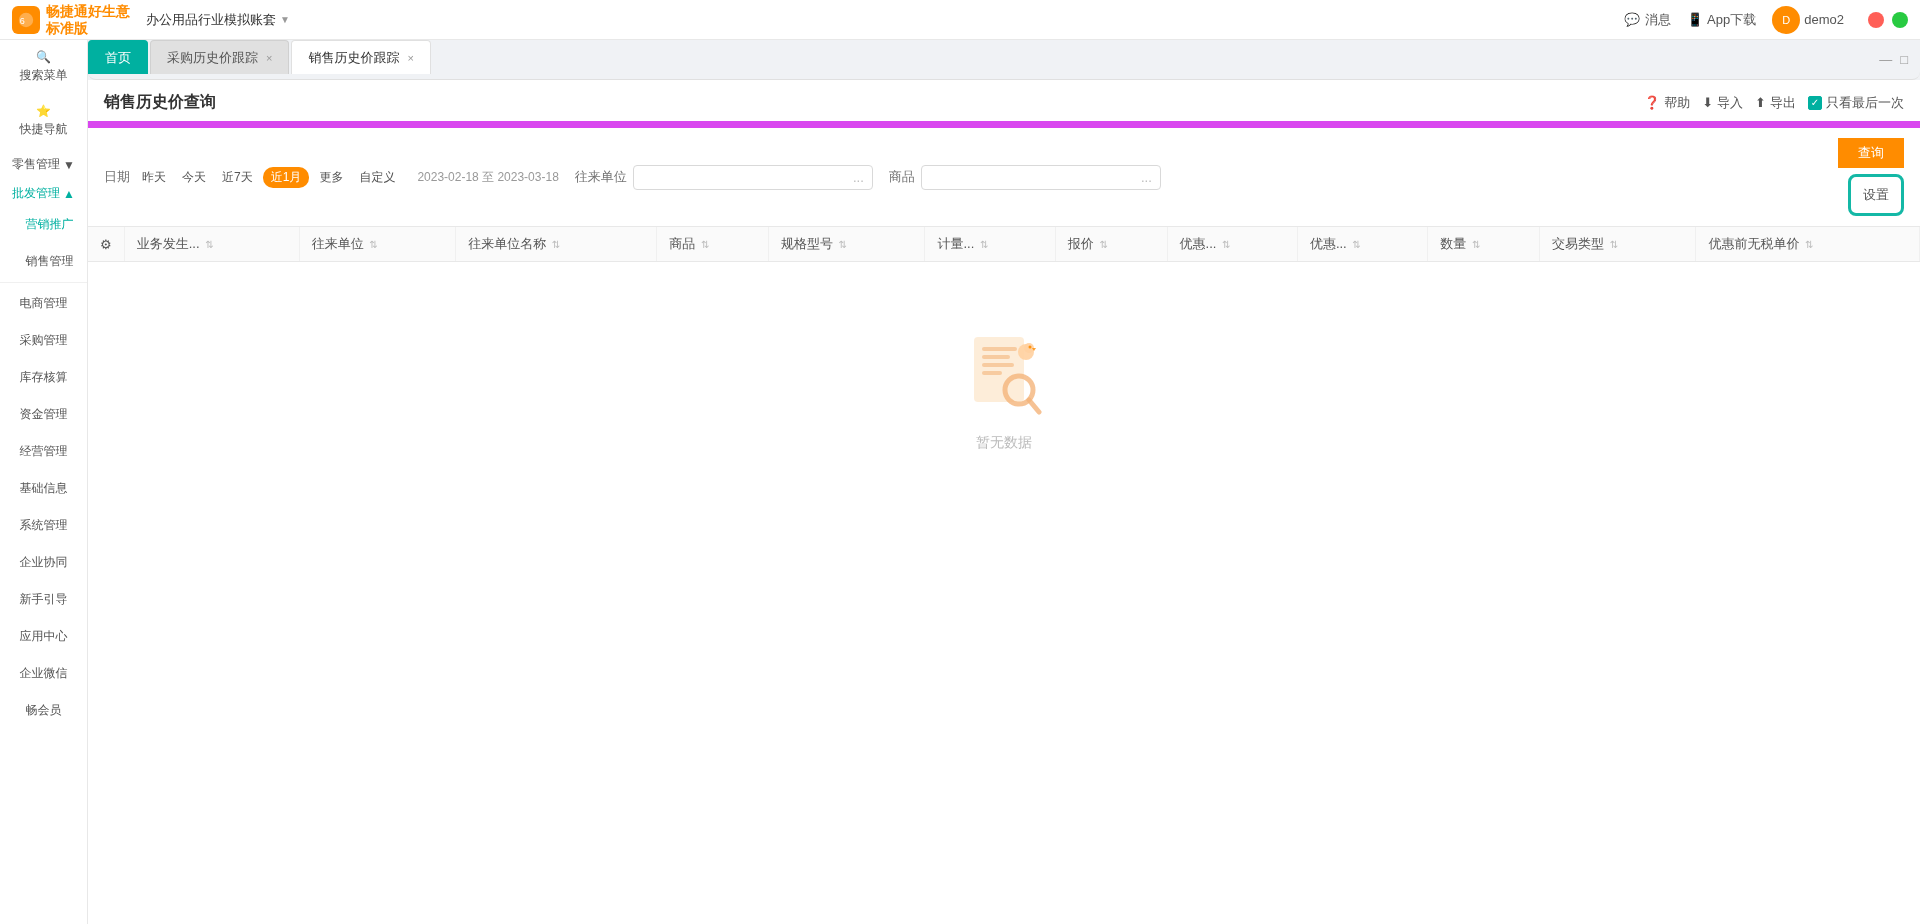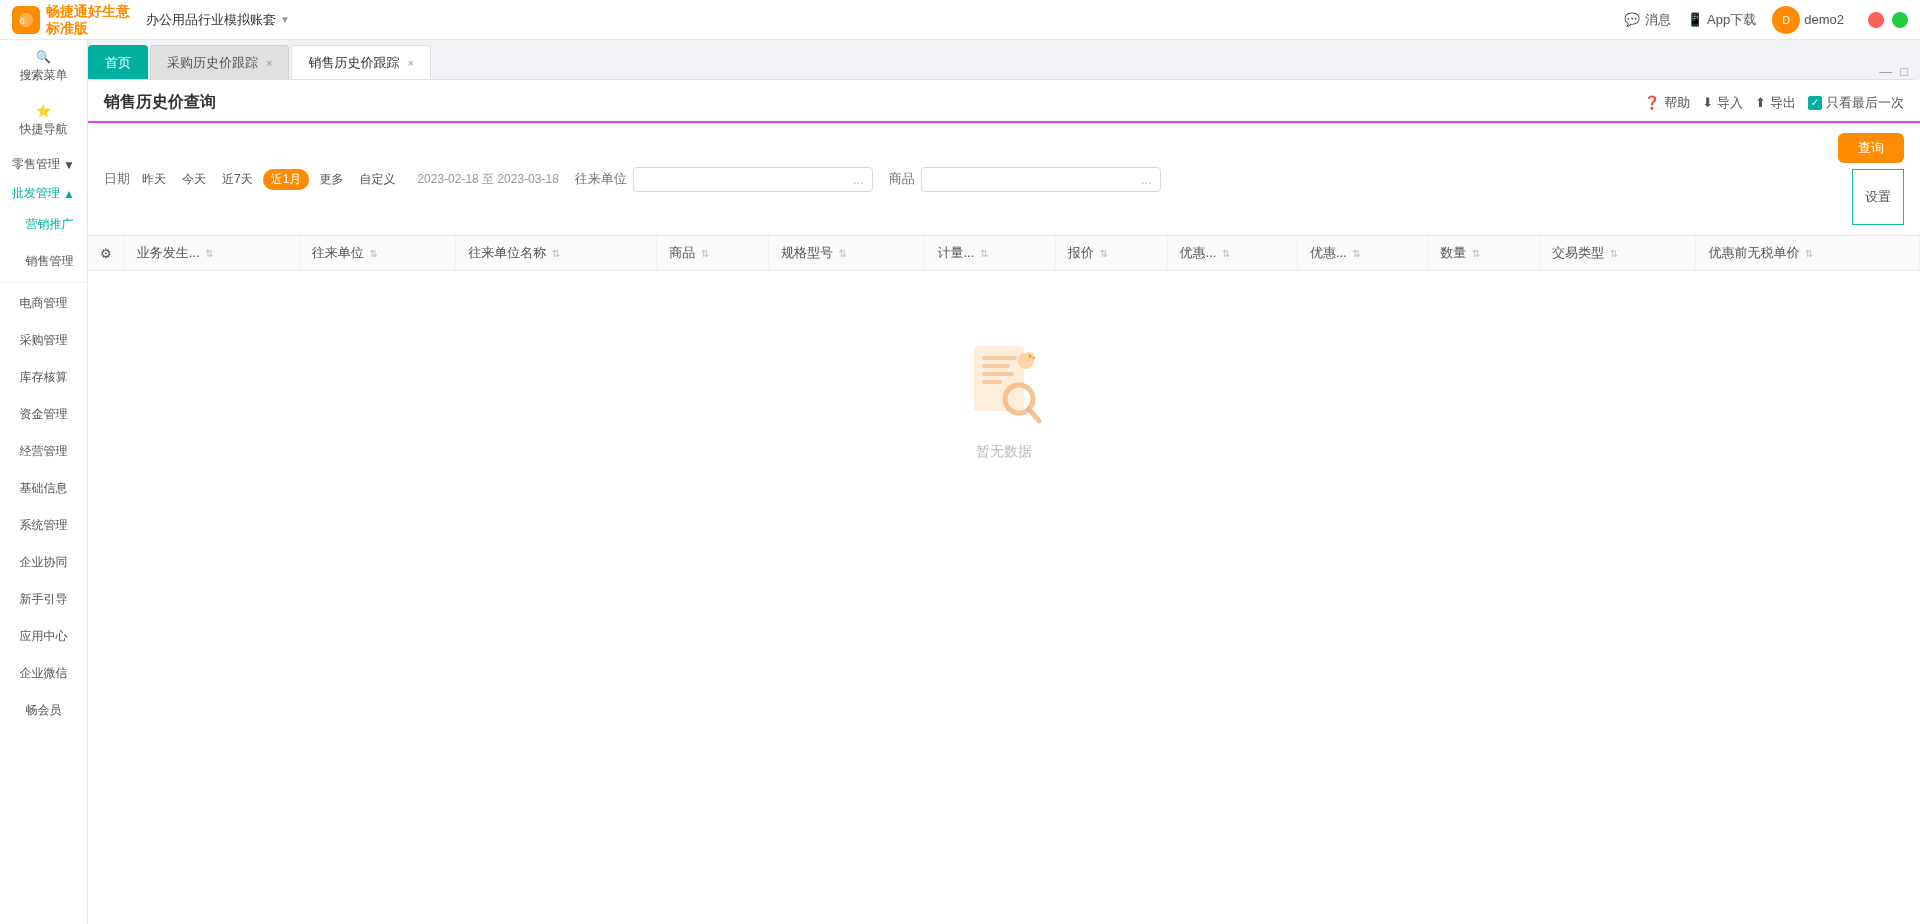--- a/index.html
+++ b/index.html
@@ -22,51 +22,51 @@
 
     
     .sidebar { width: 88px; background: #fff; border-right: 1px solid #e8e8e8; display: flex; flex-direction: column; overflow-y: auto; flex-shrink: 0; }
     .sidebar-item { padding: 10px 4px; text-align: center; cursor: pointer; color: #555; font-size: 12px; border-bottom: none; display: flex; flex-direction: column; align-items: center; gap: 3px; }
     .sidebar-item.active { color: #00b0a0; }
     .sidebar-divider { height: 1px; background: #f0f0f0; margin: 2px 0; }
     .sidebar-group-header { padding: 8px 4px 4px; text-align: left; color: #555; font-size: 12px; display: flex; align-items: center; justify-content: center; gap: 3px; cursor: pointer; }
     .sidebar-group-header.expanded { color: #00b0a0; }
 
     
-    .tab-bar { height: 40px; background: #f0f2f5; display: flex; align-items: flex-end; padding: 0 0 0 0; flex-shrink: 0; border-bottom: 1px solid #e0e0e0; border-radius: 8px; }
+    .tab-bar { height: 40px; background: #f0f2f5; display: flex; padding: 0 0 0 0; flex-shrink: 0; border-bottom: 1px solid #e0e0e0; border-radius: 8px; }
     .tab-item { height: 34px; padding: 0 16px; display: flex; align-items: center; gap: 6px; cursor: pointer; font-size: 13px; color: #555; background: #e0e0e0; border-radius: 4px 4px 0 0; margin-right: 2px; border: 1px solid #d0d0d0; border-bottom: none; }
     .tab-item.active { background: #fff; color: #333; font-weight: 500; border-color: #e0e0e0; }
     .tab-item.home { background: #00b0a0; color: #fff; border-color: #00b0a0; }
     .tab-close { font-size: 11px; color: #999; cursor: pointer; margin-left: 2px; }
 
     
     .page-container { background: #fff; flex: 1; display: flex; flex-direction: column; }
 
     
-    .page-header { padding: 12px 16px 8px; display: flex; align-items: center; justify-content: space-between; border-bottom: 2px solid #d946ef; }
+    .page-header { padding: 12px 16px 8px; display: flex; align-items: center; justify-content: space-between; border-bottom: 7px solid #d946ef; }
     .page-title { font-size: 16px; font-weight: 600; color: #333; }
     .page-actions { display: flex; align-items: center; gap: 12px; font-size: 13px; color: #555; }
     .page-actions .action-btn { display: flex; align-items: center; gap: 4px; cursor: pointer; color: #555; }
     .checkbox-label { display: flex; align-items: center; gap: 4px; cursor: pointer; font-size: 13px; color: #555; }
     .checkbox-checked { width: 14px; height: 14px; background: #00b0a0; border: 1px solid #00b0a0; border-radius: 2px; display: flex; align-items: center; justify-content: center; }
     .checkbox-checked::after { content: '✓'; color: #fff; font-size: 10px; }
 
     
     .filter-area { padding: 10px 16px; display: flex; align-items: center; gap: 16px; flex-wrap: wrap; }
     .filter-group { display: flex; align-items: center; gap: 6px; }
     .filter-label { color: #737373; font-size: 13px; white-space: nowrap; }
     .date-shortcuts { display: flex; align-items: center; gap: 4px; }
     .date-btn { padding: 2px 6px; font-size: 12px; color: #555; cursor: pointer; border-radius: 2px; }
     .date-btn.active { background: #ff8c00; color: #fff; border-radius: 10px; padding: 2px 8px; }
     .date-range { font-size: 12px; color: #999; }
     .filter-input { border: 1px solid #d9d9d9; border-radius: 4px; padding: 4px 8px; font-size: 13px; width: 200px; color: #333; cursor: pointer; display: flex; align-items: center; justify-content: space-between; }
     .filter-input .placeholder { color: #bbb; }
     .filter-input .dots { color: #bbb; }
-    .query-btn { background: #ff8c00; color: #fff; border: none; border-radius: 6px; padding: 6px 20px; font-size: 13px; cursor: pointer; }
-    .settings-btn { background: #fff; color: #555; border: 1px solid #14b8a6; border-radius: 0; padding: 18px 12px; font-size: 13px; cursor: pointer; display: block; margin-top: 2px; }
+    .query-btn { background: #ff8c00; color: #fff; border: none; border-radius: 0; padding: 6px 20px; font-size: 13px; cursor: pointer; }
+    .settings-btn { background: #fff; color: #555; border: 3px solid #14b8a6; border-radius: 8px; padding: 9px 12px; font-size: 13px; cursor: pointer; display: block; margin-top: 2px; }
 
     
     .filter-right { display: flex; flex-direction: column; align-items: flex-end; gap: 4px; margin-left: auto; }
 
     
     .table-area { flex: 1; overflow: auto; border-top: 1px solid #e8e8e8; }
     .data-table { width: 100%; border-collapse: collapse; font-size: 13px; }
     .data-table th { background: #fafafa; border-bottom: 1px solid #e8e8e8; padding: 8px 12px; text-align: left; color: #555; font-weight: 500; white-space: nowrap; border-right: 1px solid #f0f0f0; position: relative; cursor: pointer; }
     .data-table th .sort-icon { color: #bbb; font-size: 10px; margin-left: 2px; }
     .gear-cell { width: 36px; text-align: center; }

